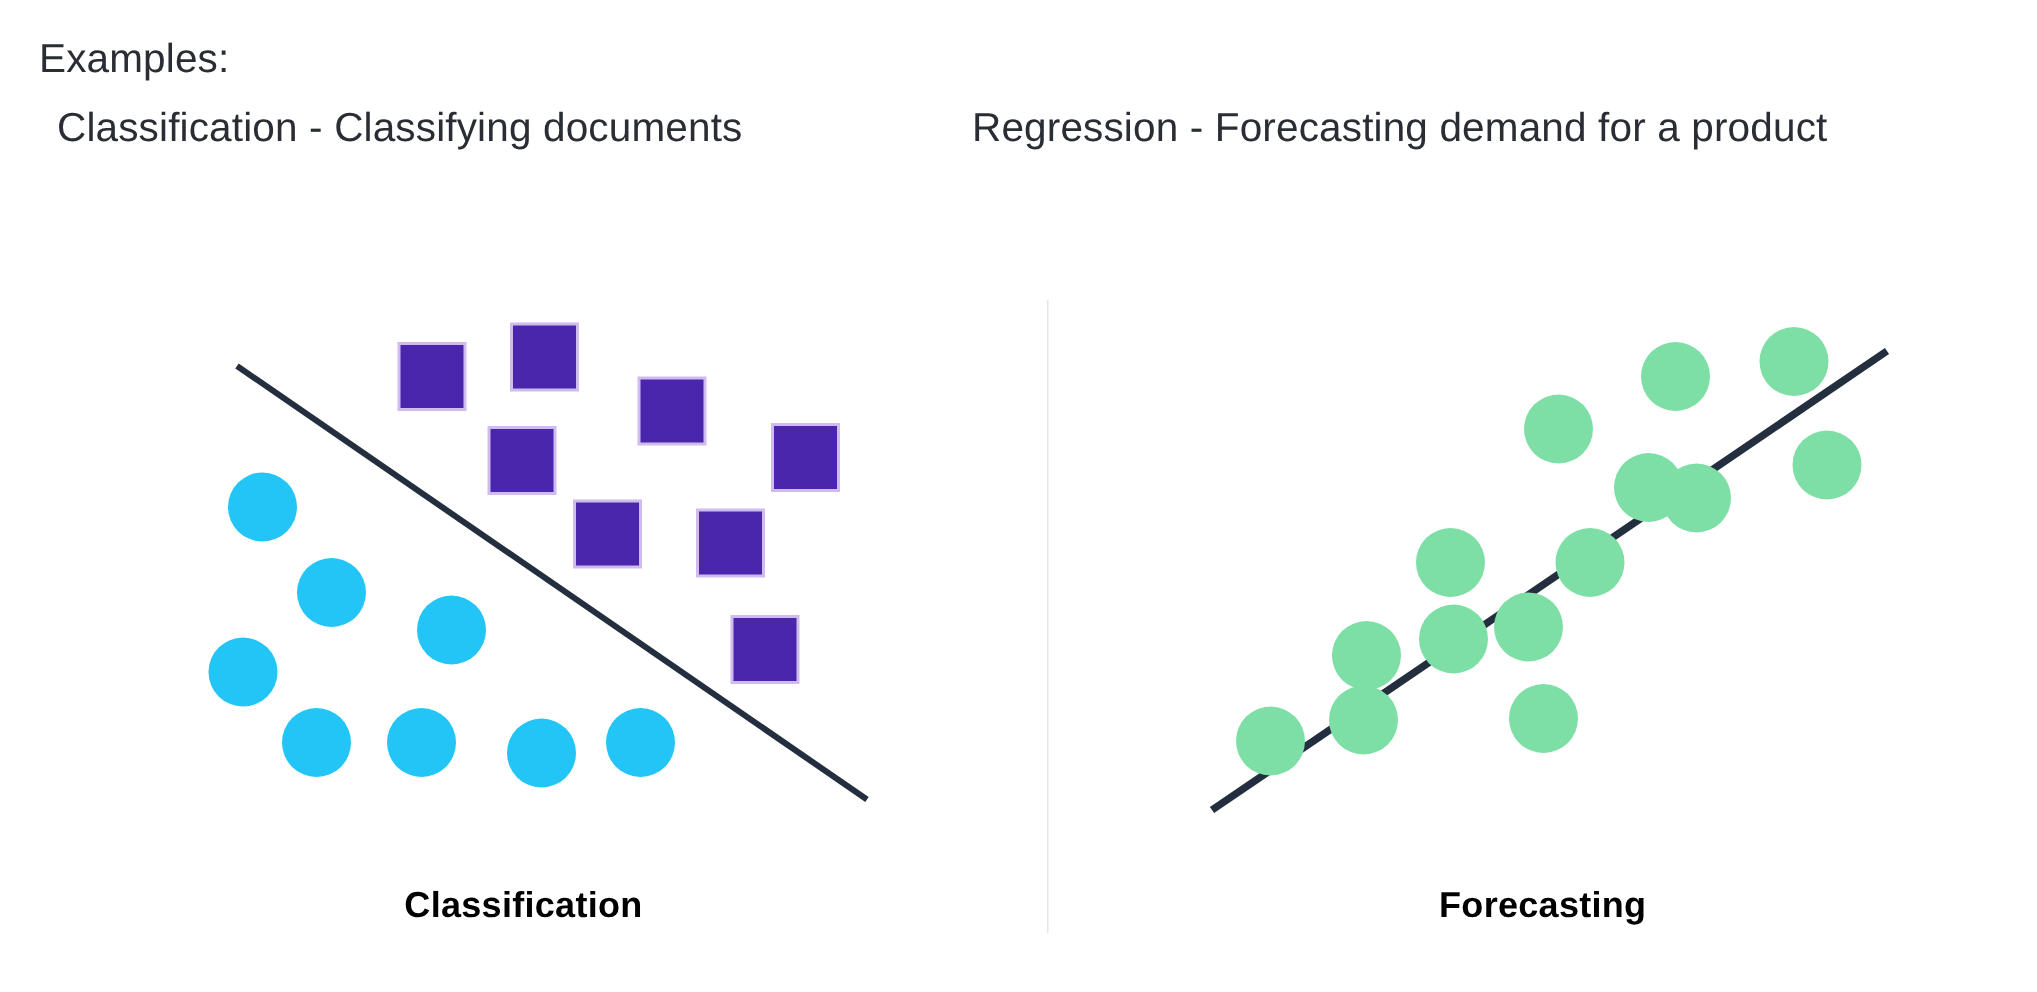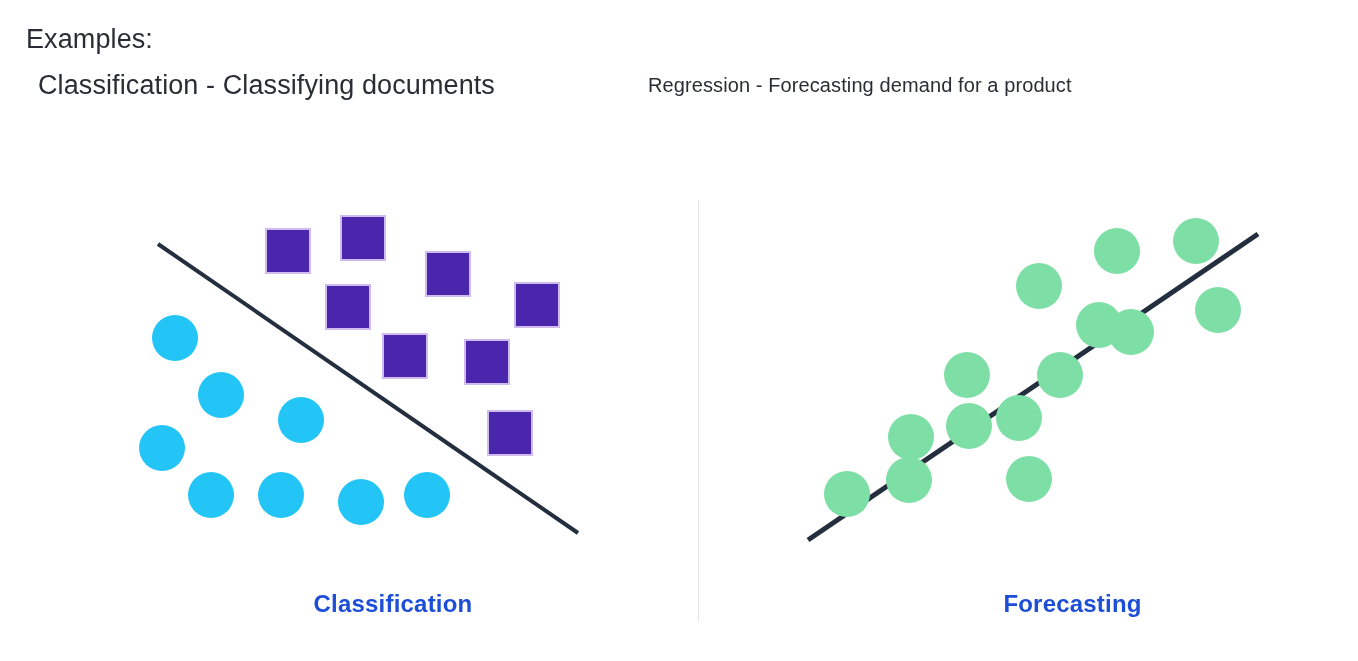--- a/index.html
+++ b/index.html
@@ -47,21 +47,21 @@
     line-height: 34px;
     color: #2a2e34;
     letter-spacing: 0.1px;
     white-space: nowrap;
     margin-left: 12px;
   }
   #regression-example-text {
     position: absolute;
     left: 648px;
     top: 68px;
-    font-size: 20px;
+    font-size: 27px;
     font-weight: 300;
     line-height: 34px;
     color: #2a2e34;
     letter-spacing: 0.1px;
     white-space: nowrap;
   }
 
   
   #panel-divider {
     position: absolute;
@@ -97,23 +97,22 @@
     overflow: visible;
   }
 
   .figure-caption {
     position: absolute;
     top: 440px;
     width: 100%;
     text-align: center;
     font-size: 24px;
     font-weight: bold;
-    color: #1d4ed8;
+    color: #000000;
     letter-spacing: 0.2px;
-    margin-left: 44px;
   }
 </style>
 </head>
 <body>
 
 <div id="header-block">
   <div id="examples-label">Examples:</div>
   <div id="classification-example-text">Classification - Classifying documents</div>
   <div id="regression-example-text">Regression - Forecasting demand for a product</div>
 </div>

